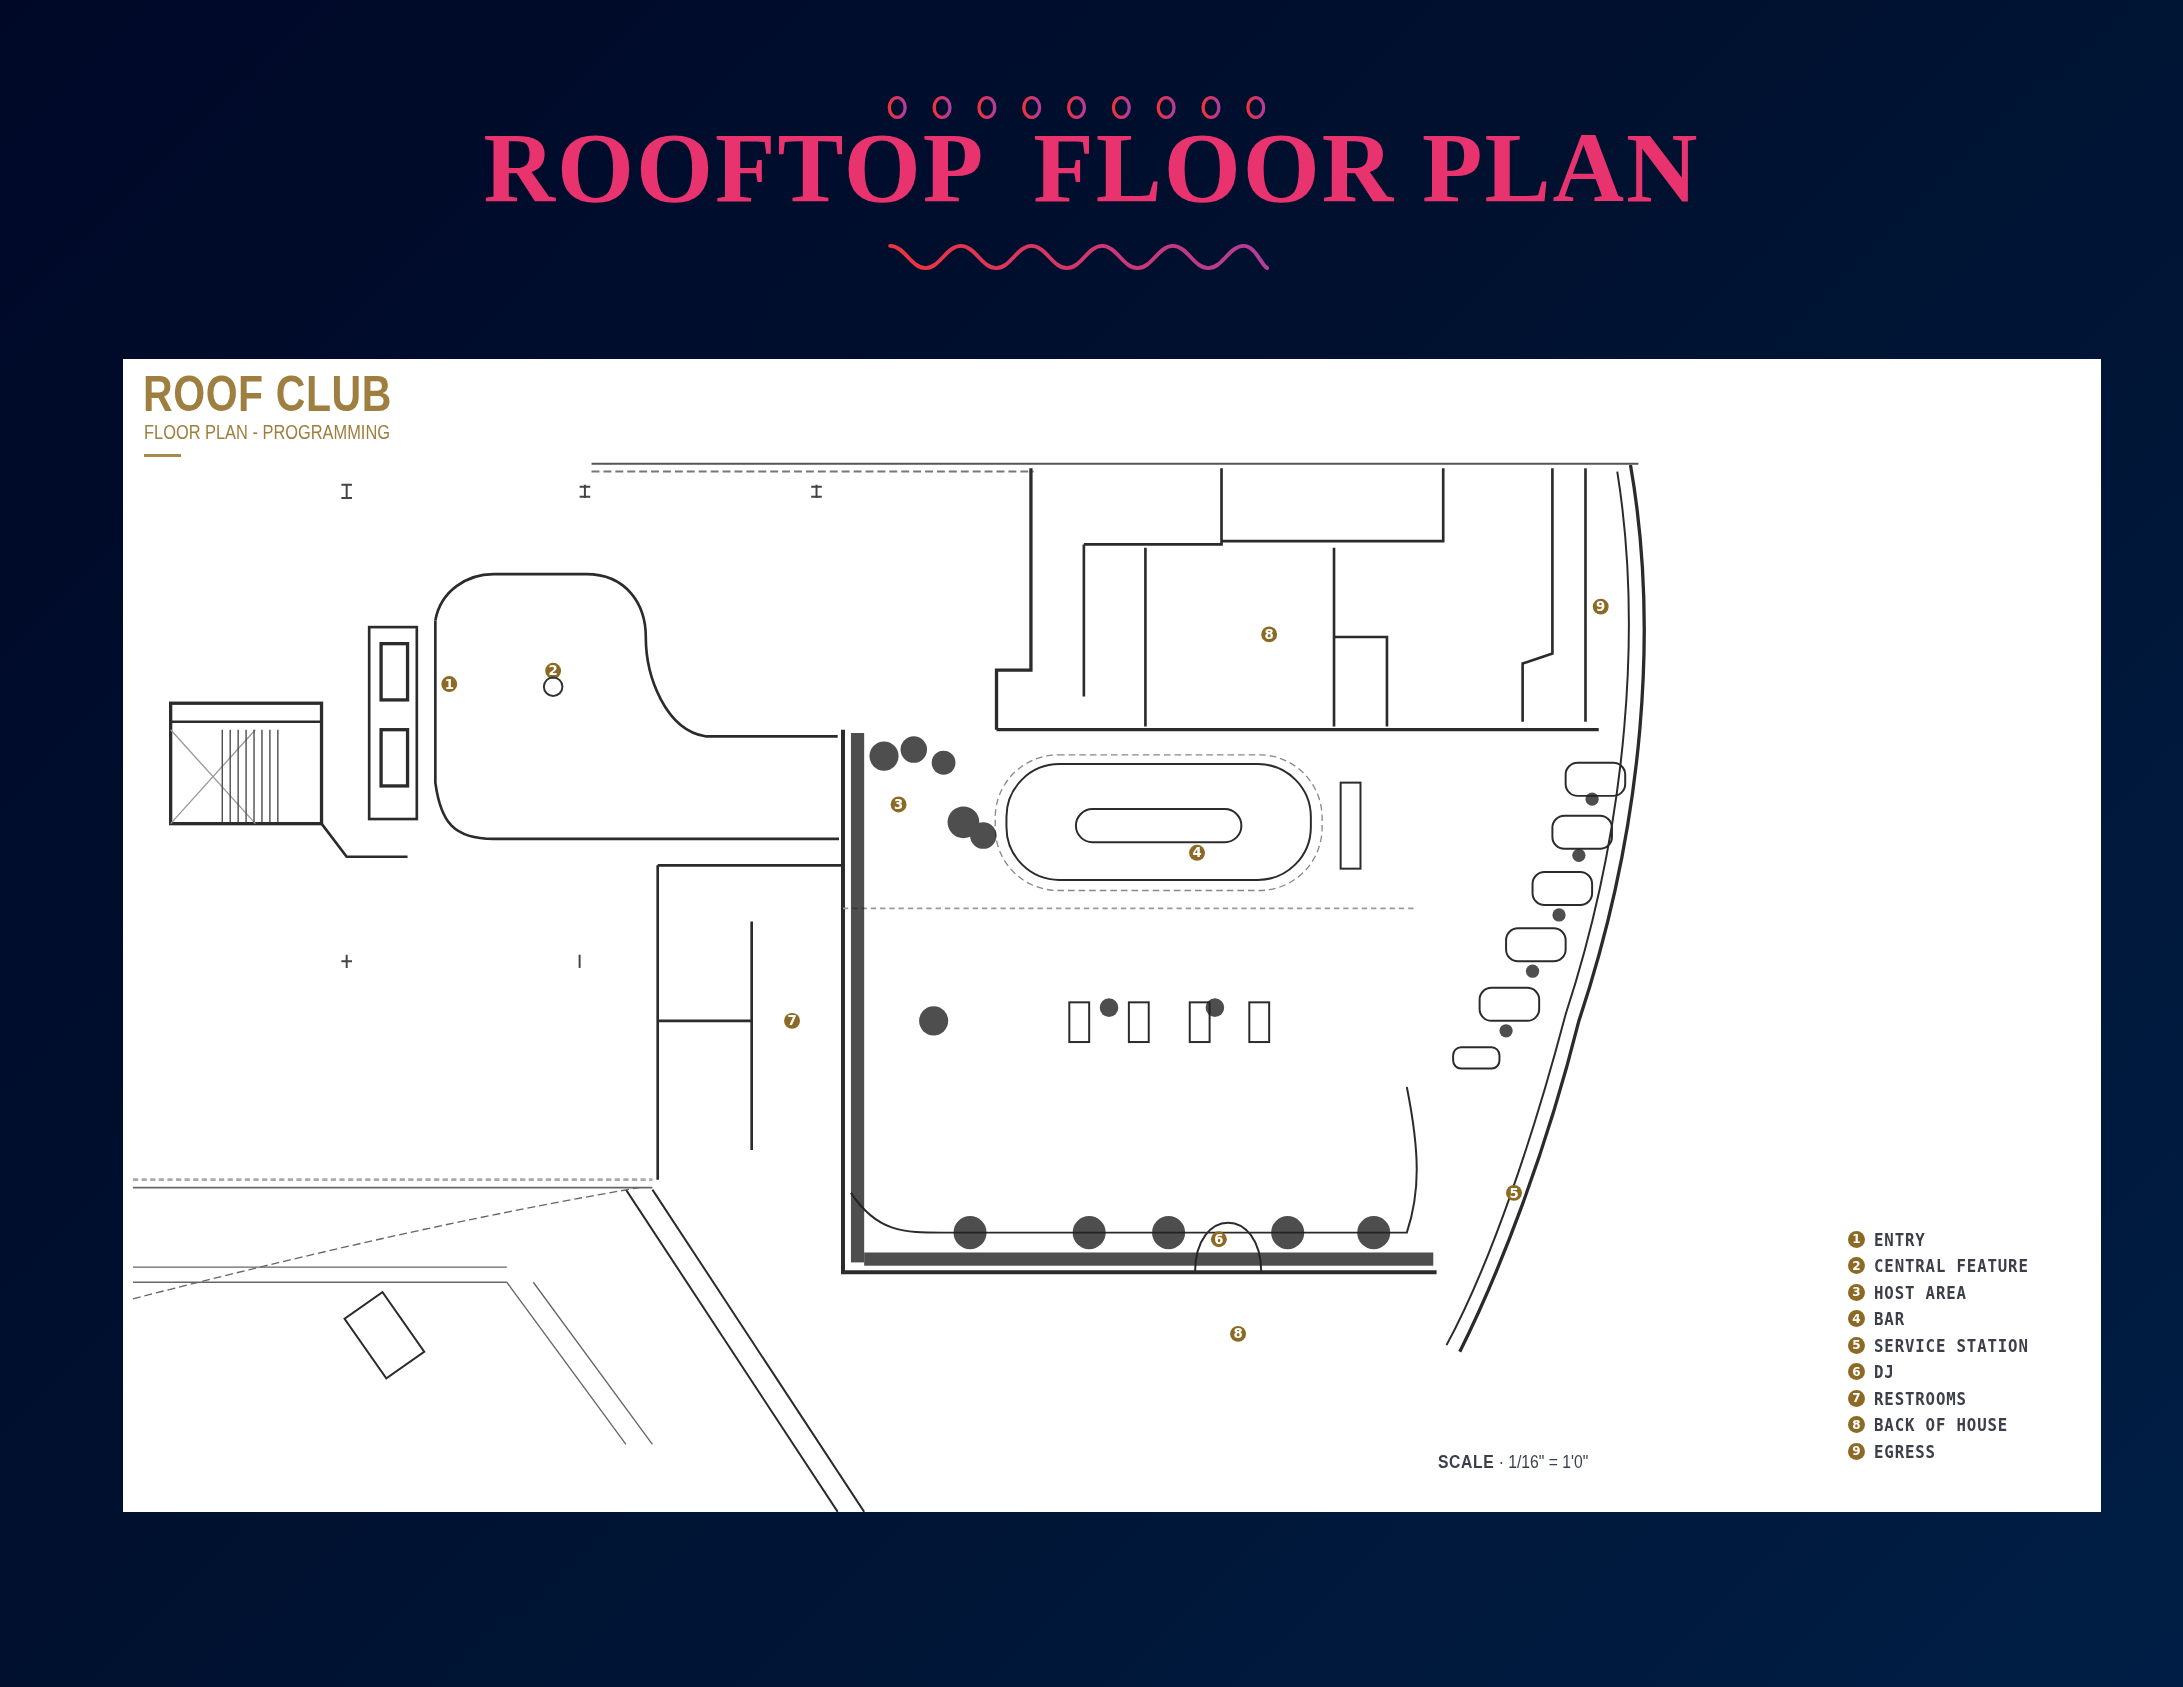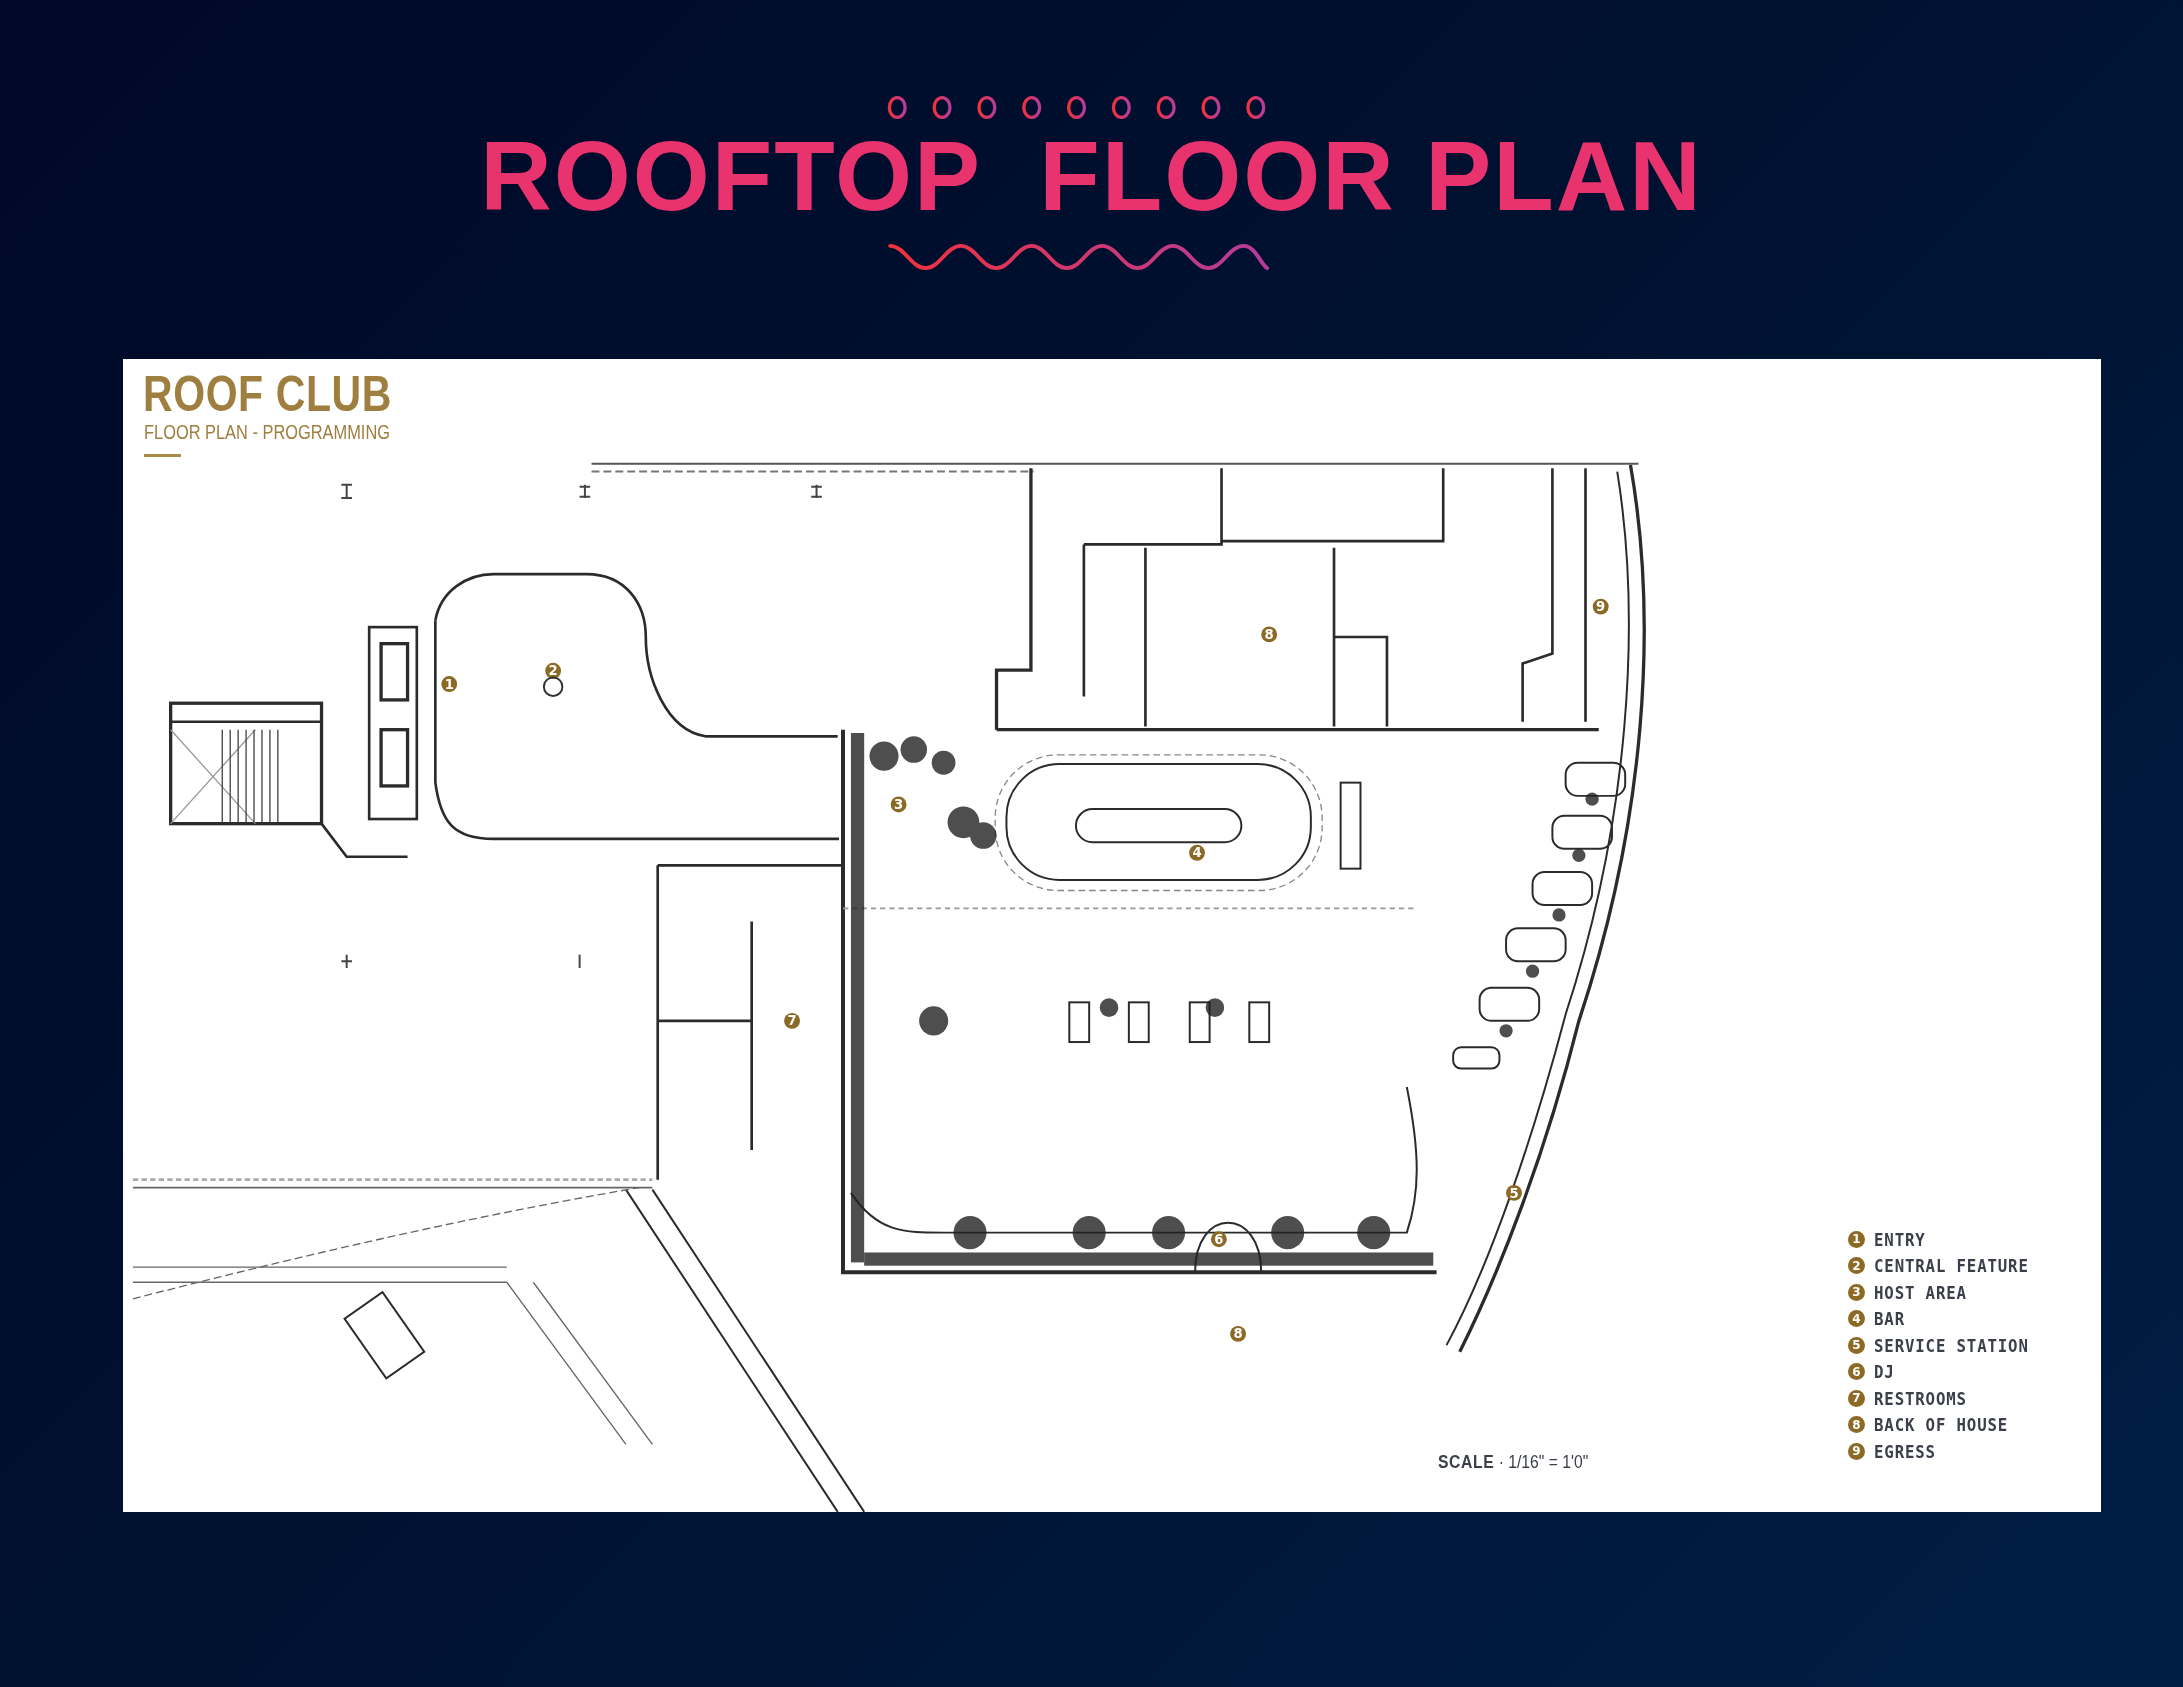--- a/index.html
+++ b/index.html
@@ -4,22 +4,22 @@
 <style>
   html, body { margin:0; padding:0; }
   body {
     width:2183px; height:1687px; overflow:hidden; position:relative;
     background: linear-gradient(135deg, #000828 0%, #00112f 45%, #001e45 100%);
     font-family: "Liberation Sans", sans-serif;
   }
   .header { position:absolute; left:0; top:0; width:2183px; height:278px; }
   .dots { position:absolute; left:880px; top:93px; width:397px; height:29px; }
   .title {
-    position:absolute; left:0; width:2183px; top:120px; text-align:center;
-    color:#e8336f; font-family:Liberation Sans, sans-serif; font-weight:bold;
+    position:absolute; left:0; width:2183px; top:112px; text-align:center;
+    color:#e8336f; font-family:Liberation Serif, serif; font-weight:bold;
     font-size:99px; letter-spacing:2px; line-height:112px; white-space:pre;
   }
   .wave { position:absolute; left:883px; top:238px; width:390px; height:36px; }
   .card {
     position:absolute; left:123px; top:359px; width:1978px; height:1153px;
     background:#ffffff;
   }
   .card-title {
     position:absolute; left:20px; top:6.6px; color:#9e7f3f;
     font-family:"Liberation Sans", sans-serif; font-weight:bold;

